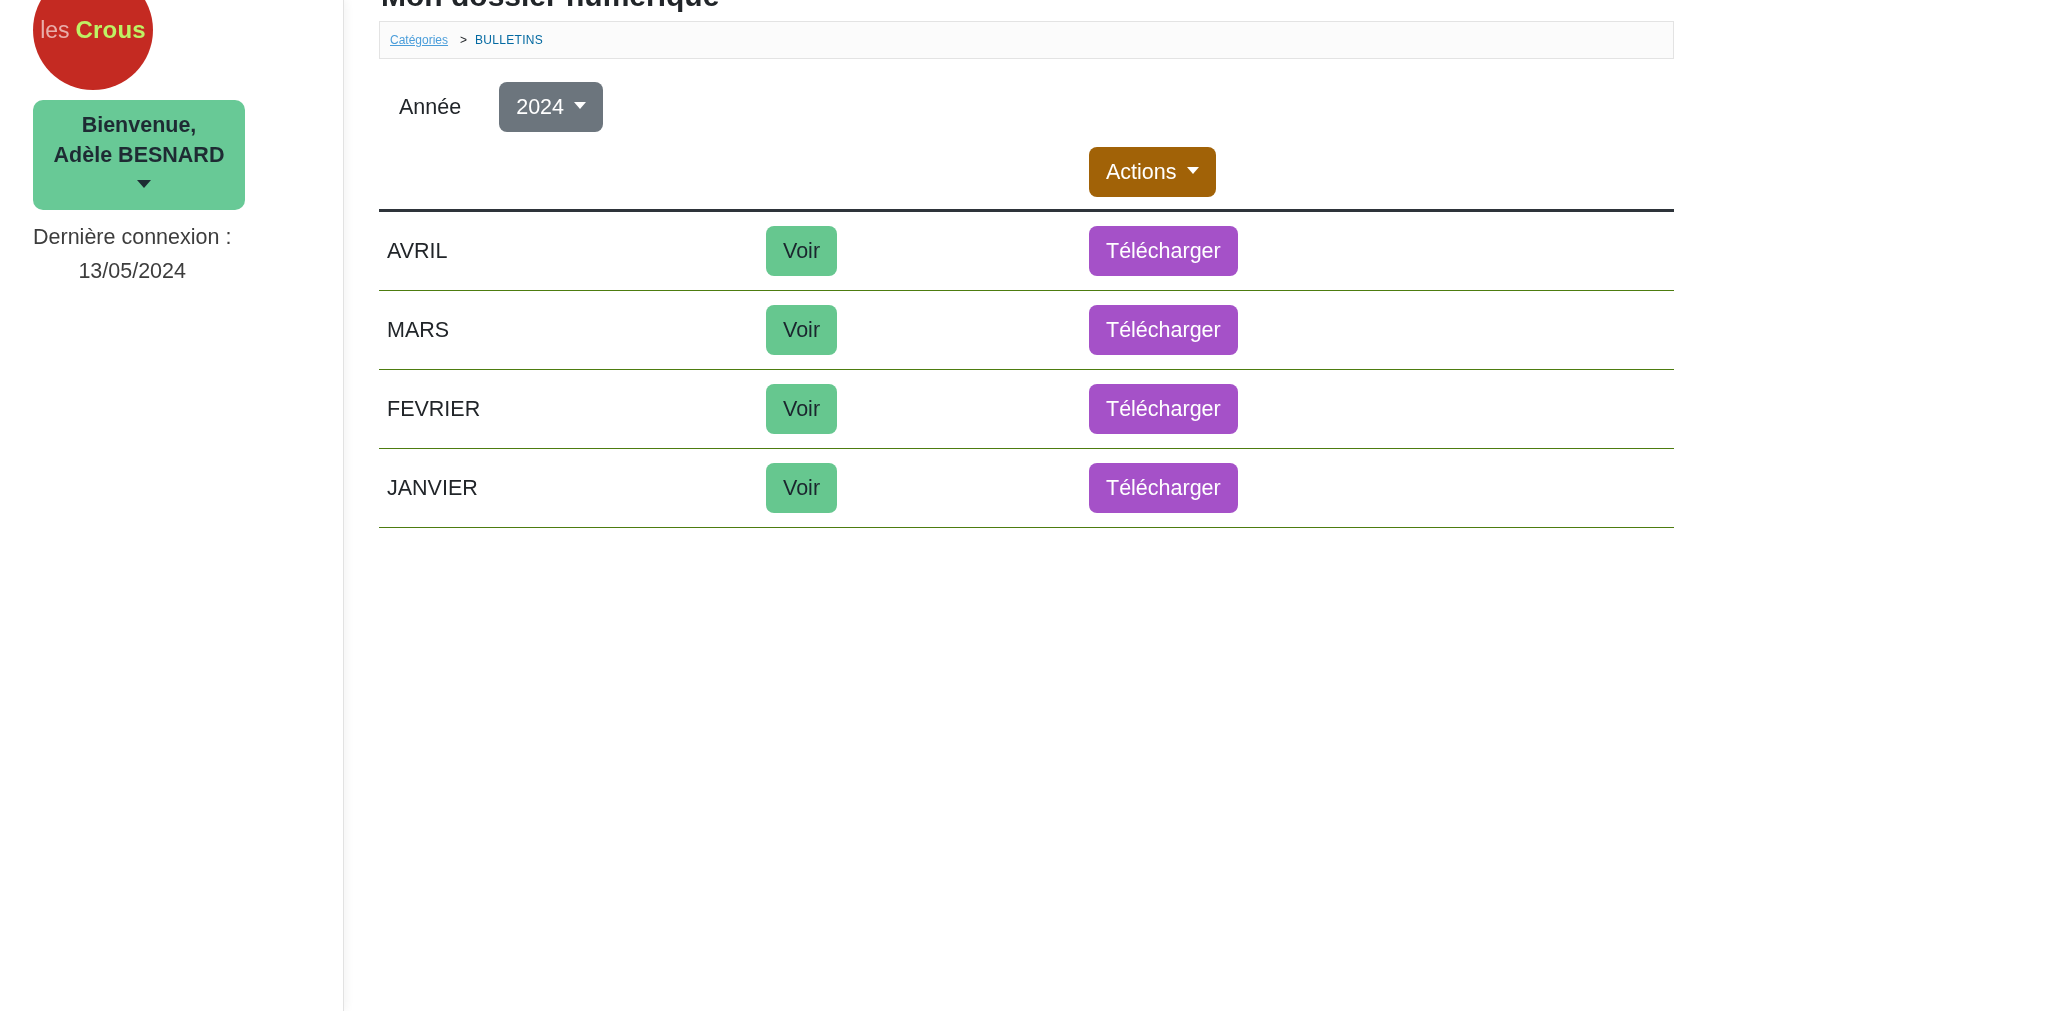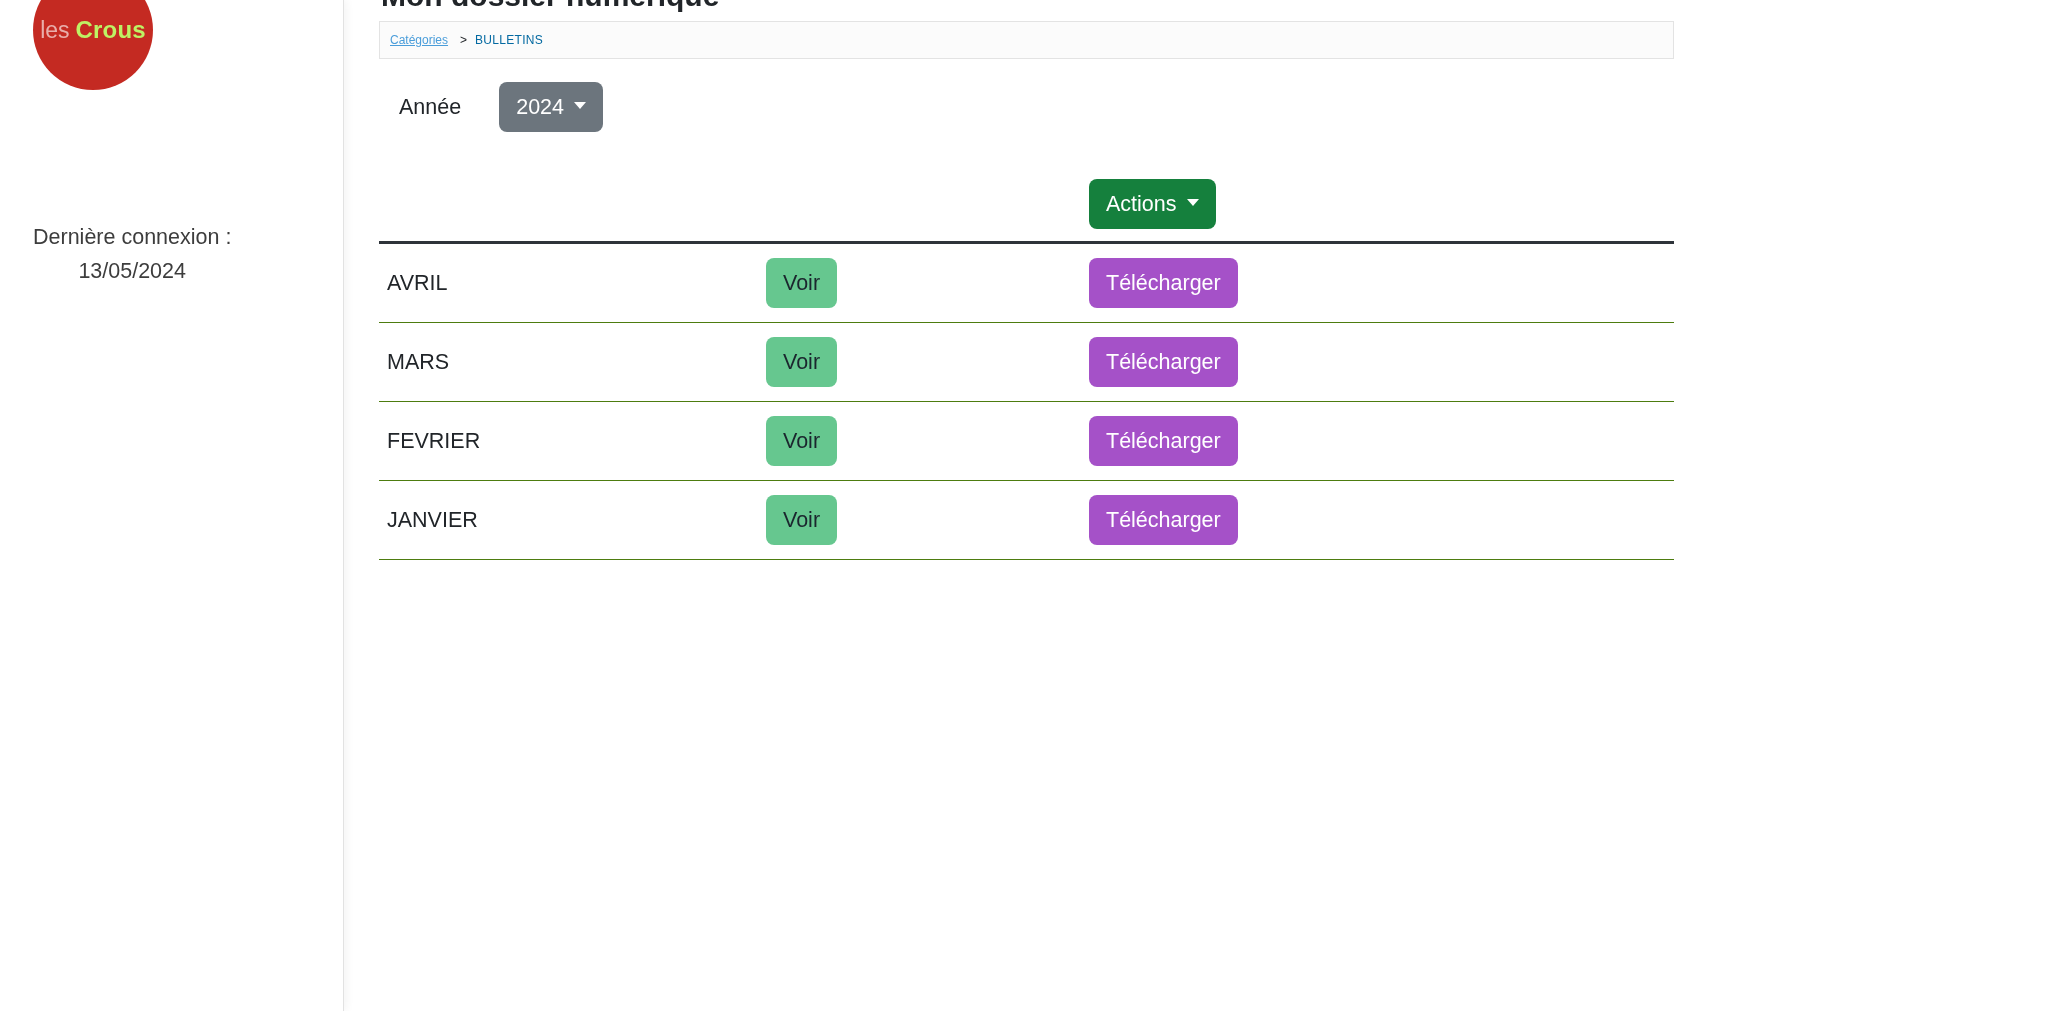--- a/index.html
+++ b/index.html
@@ -125,33 +125,37 @@
   }
   .doc-table tbody td {
     padding: 14px 8px;
     border-bottom: 1px solid #4d7c0f;
     font-size: 21.5px;
     vertical-align: middle;
   }
   .col-month { width: 379px; }
   .col-view  { width: 323px; }
 
-  .actions-btn   { background: #15803d; color: #ffffff; margin-top: 32px; }
+  .actions-btn   { background: #a16207; color: #ffffff; }
   .view-btn      { background: #66c78f; color: #1b262e; }
   .download-btn  { background: #a551c8; color: #ffffff; }
 </style>
 </head>
 <body>
 
 <aside class="sidebar">
   <div class="logo-circle">
     <span class="logo-les">les</span>
       <span class="logo-crous">Crous</span>
   </div>
 
+  <button class="welcome-btn">
+    <span class="welcome-line">Bienvenue,</span>
+    <span class="welcome-line"><span>Adèle BESNARD</span><span class="caret"></span></span>
+  </button>
 
   <div class="last-connection">
     <span>Dernière connexion :</span>
     <span>13/05/2024</span>
   </div>
 </aside>
 
 <main class="main">
   <div class="content">
 

